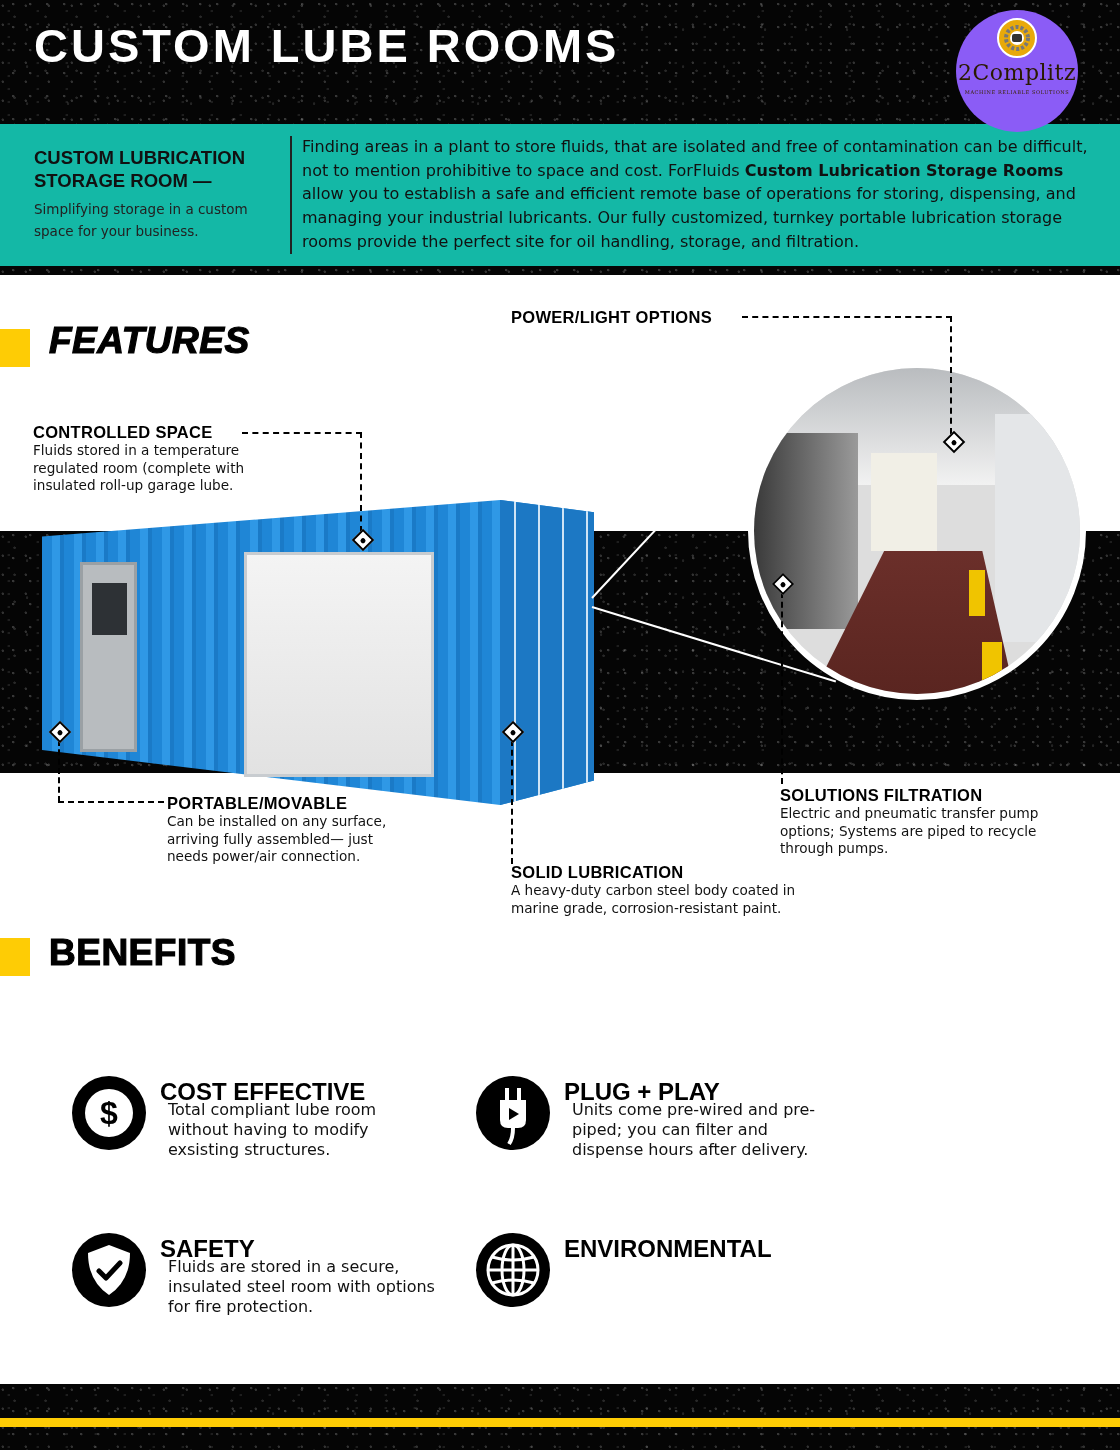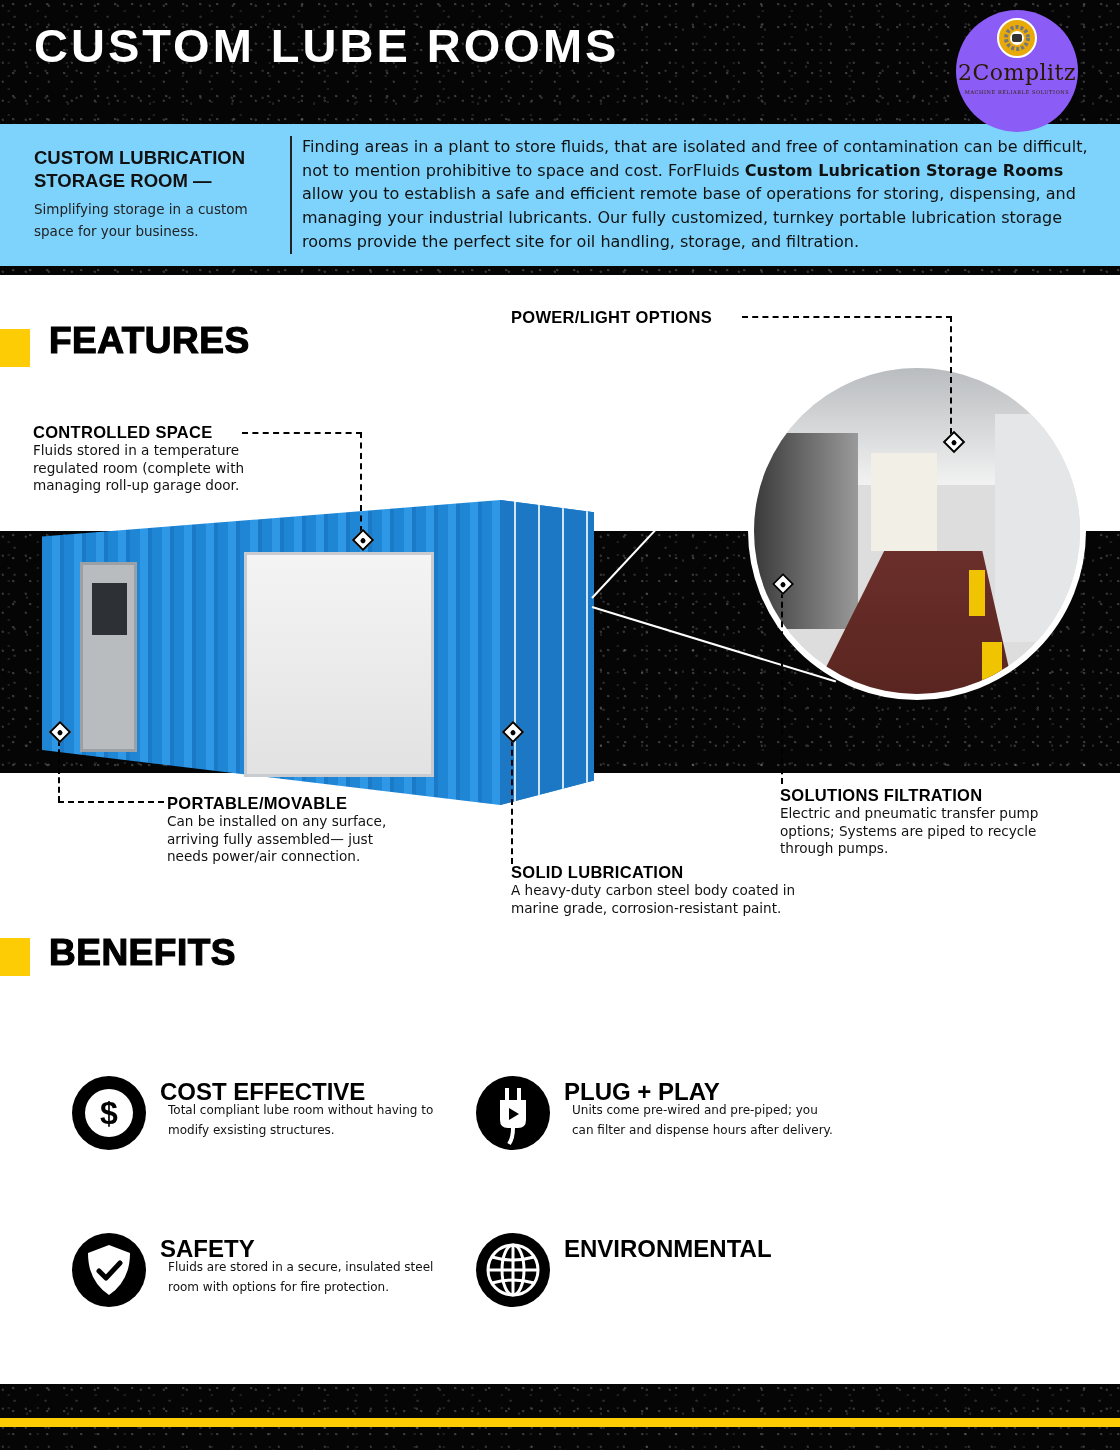--- a/index.html
+++ b/index.html
@@ -38,21 +38,21 @@
     font-family: "DejaVu Serif", serif; font-size: 22px; color: #2a1a00;
     margin-top: 2px; letter-spacing: 0.5px;
   }
   .logo-tag {
     font-family: "DejaVu Serif", serif; font-size: 5px; color: #3a2500;
     letter-spacing: 0.6px; margin-top: 4px;
   }
   
   .intro {
     position: absolute; left: 0; top: 124px; width: 1120px; height: 142px;
-    background: #7dd3fc;
+    background: #14b8a6;
   }
   .intro-left { position: absolute; left: 34px; top: 22px; width: 240px; }
   .intro-heading {
     font-family: "Liberation Sans", sans-serif; font-weight: 700;
     font-size: 18.5px; line-height: 23px; color: #111;
   }
   .intro-sub { font-size: 13.5px; line-height: 22px; color: #222; margin-top: 6px; }
   .intro-divider {
     position: absolute; left: 290px; top: 12px; width: 2px; height: 118px; background: #222;
   }
@@ -144,21 +144,21 @@
   .benefit-icon {
     position: absolute; left: 0; top: 0; width: 74px; height: 74px; border-radius: 50%;
     background: #000; display: flex; align-items: center; justify-content: center;
   }
   .benefit-title {
     position: absolute; left: 88px; top: 2px;
     font-family: "Liberation Sans", sans-serif; font-weight: 700; font-size: 24px; color: #000;
   }
   .benefit-text {
     position: absolute; left: 96px; top: 24px; width: 270px;
-    font-size: 12px; line-height: 20px; color: #111;
+    font-size: 16px; line-height: 20px; color: #111;
   }
 
   
   .footer { position: absolute; left: 0; top: 1384px; width: 1120px; height: 66px; }
   .footer-stripe { position: absolute; left: 0; top: 1418px; width: 1120px; height: 9px; background: #fecc05; }
 </style>
 </head>
 <body>
 
 <div class="header speckle">
@@ -183,21 +183,21 @@
       <div>STORAGE ROOM —</div>
     </div>
     <div class="intro-sub">Simplifying storage in a custom space for your business.</div>
   </div>
   <div class="intro-divider"></div>
   <div class="intro-body"><span>Finding areas in a plant to store fluids, that are isolated and free of contamination can be difficult, not to mention prohibitive to space and cost. ForFluids </span><b>Custom Lubrication Storage Rooms</b><span> allow you to establish a safe and efficient remote base of operations for storing, dispensing, and managing your industrial lubricants. Our fully customized, turnkey portable lubrication storage rooms provide the perfect site for oil handling, storage, and filtration.</span></div>
 </div>
 <div class="stripe-under speckle"></div>
 
 <div class="sec-mark" style="top:329px;"></div>
-<div class="sec-title" style="top:322px;">FEATURES</div>
+<div class="sec-title" style="top:322px;font-style:italic;">FEATURES</div>
 
 <div class="band speckle"></div>
 
 <div class="container">
   <div class="cont-body"></div>
   <div class="cont-end"></div>
   <div class="cont-door">
     <div class="cont-door-window"></div>
   </div>
   <div class="cont-garage"></div>
@@ -211,21 +211,21 @@
   <div class="zc-floor"></div>
   <div class="zc-curb1"></div>
   <div class="zc-curb2"></div>
 </div>
 
 <div class="line" style="left:592px;top:597px;width:235px;background:#fff;transform:rotate(-47deg);"></div>
 <div class="line" style="left:592px;top:606px;width:255px;background:#fff;transform:rotate(17deg);"></div>
 
 <div class="callout" style="left:33px;top:423px;width:260px;">
   <div class="callout-title">CONTROLLED  SPACE</div>
-  <div class="callout-text">Fluids stored in a temperature regulated room (complete with managing roll-up garage door.</div>
+  <div class="callout-text">Fluids stored in a temperature regulated room (complete with insulated roll-up garage lube.</div>
 </div>
 <div class="dash-h" style="left:242px;top:432px;width:120px;"></div>
 <div class="dash-v" style="left:360px;top:432px;height:100px;"></div>
 <div class="marker" style="left:355px;top:532px;"></div>
 
 <div class="callout" style="left:511px;top:308px;width:300px;">
   <div class="callout-title">POWER/LIGHT  OPTIONS</div>
 </div>
 <div class="dash-h" style="left:742px;top:316px;width:210px;"></div>
 <div class="dash-v" style="left:950px;top:316px;height:118px;"></div>

